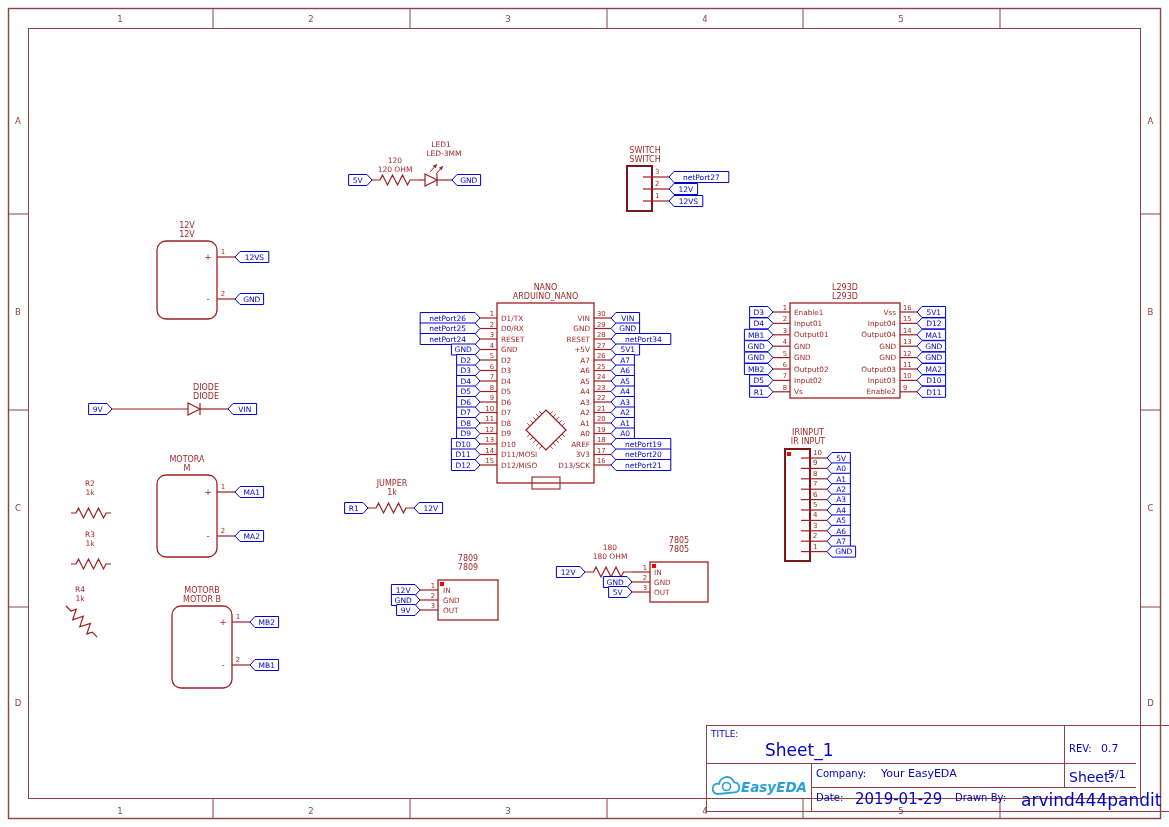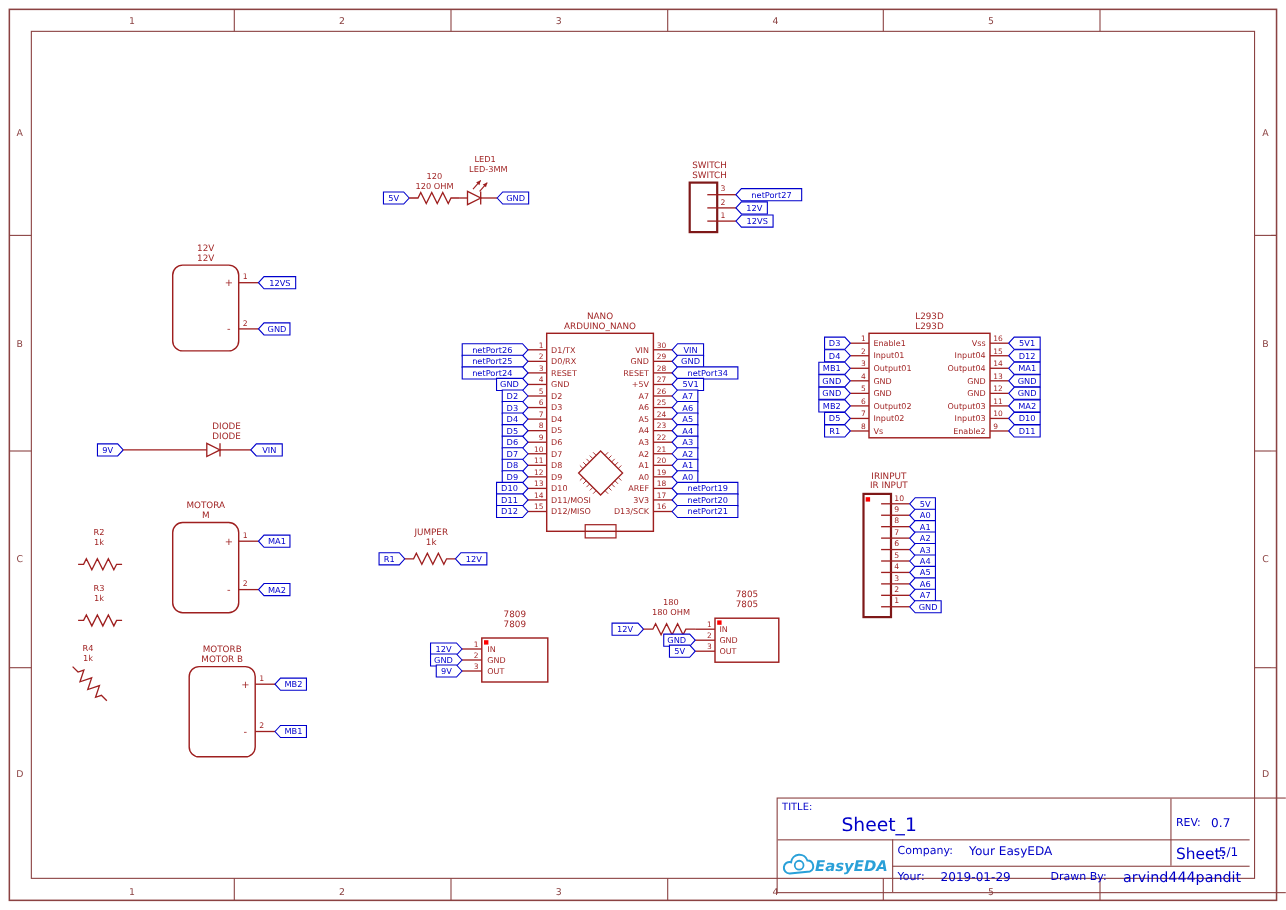--- a/index.html
+++ b/index.html
@@ -704,24 +704,24 @@
     <div class="tb-vline" style="left:104px;top:37px;height:48px"></div>
 
     <span class="tb-text" style="left:4px;top:4px;font-size:9px">TITLE:</span>
     <span class="tb-text" style="left:58px;top:16px;font-size:17px">Sheet_1</span>
     <span class="tb-text" style="left:362px;top:18px;font-size:10px">REV:</span>
     <span class="tb-text" style="left:394px;top:17px;font-size:11px">0.7</span>
     <span class="tb-text" style="left:109px;top:43px;font-size:10px">Company:</span>
     <span class="tb-text" style="left:174px;top:42px;font-size:11px">Your EasyEDA</span>
     <span class="tb-text" style="left:362px;top:44px;font-size:14px">Sheet:</span>
     <span class="tb-text" style="left:401px;top:43px;font-size:11px">5/1</span>
-    <span class="tb-text" style="left:109px;top:67px;font-size:10px">Your:</span>
-    <span class="tb-text" style="left:148px;top:66px;font-size:11px">2019-01-29</span>
+    <span class="tb-text" style="left:109px;top:67px;font-size:10px">Date:</span>
+    <span class="tb-text" style="left:148px;top:66px;font-size:15px">2019-01-29</span>
     <span class="tb-text" style="left:248px;top:67px;font-size:10px">Drawn By:</span>
-    <span class="tb-text" style="left:314px;top:66px;font-size:13px">arvind444pandit</span>
+    <span class="tb-text" style="left:314px;top:66px;font-size:17px">arvind444pandit</span>
 
     <svg width="96" height="30" viewBox="0 0 96 30" style="position:absolute;left:4px;top:46px" font-family="DejaVu Sans, sans-serif">
       <path d="M7,22 a5.2,5.2 0 1 1 1.2,-10.2 a7.6,7.6 0 0 1 14.8,-1.5 a5.2,5.2 0 0 1 2.3,9.9 Z" fill="none" stroke="#2AA0D8" stroke-width="1.8"></path>
       <circle cx="15.5" cy="14.5" r="4" fill="none" stroke="#2AA0D8" stroke-width="1.6"></circle>
       <text x="30" y="20" font-size="13.5" font-style="italic" font-weight="bold" fill="#2AA0D8">EasyEDA</text>
     </svg>
   </div>
 </div>
 
 </body></html>

